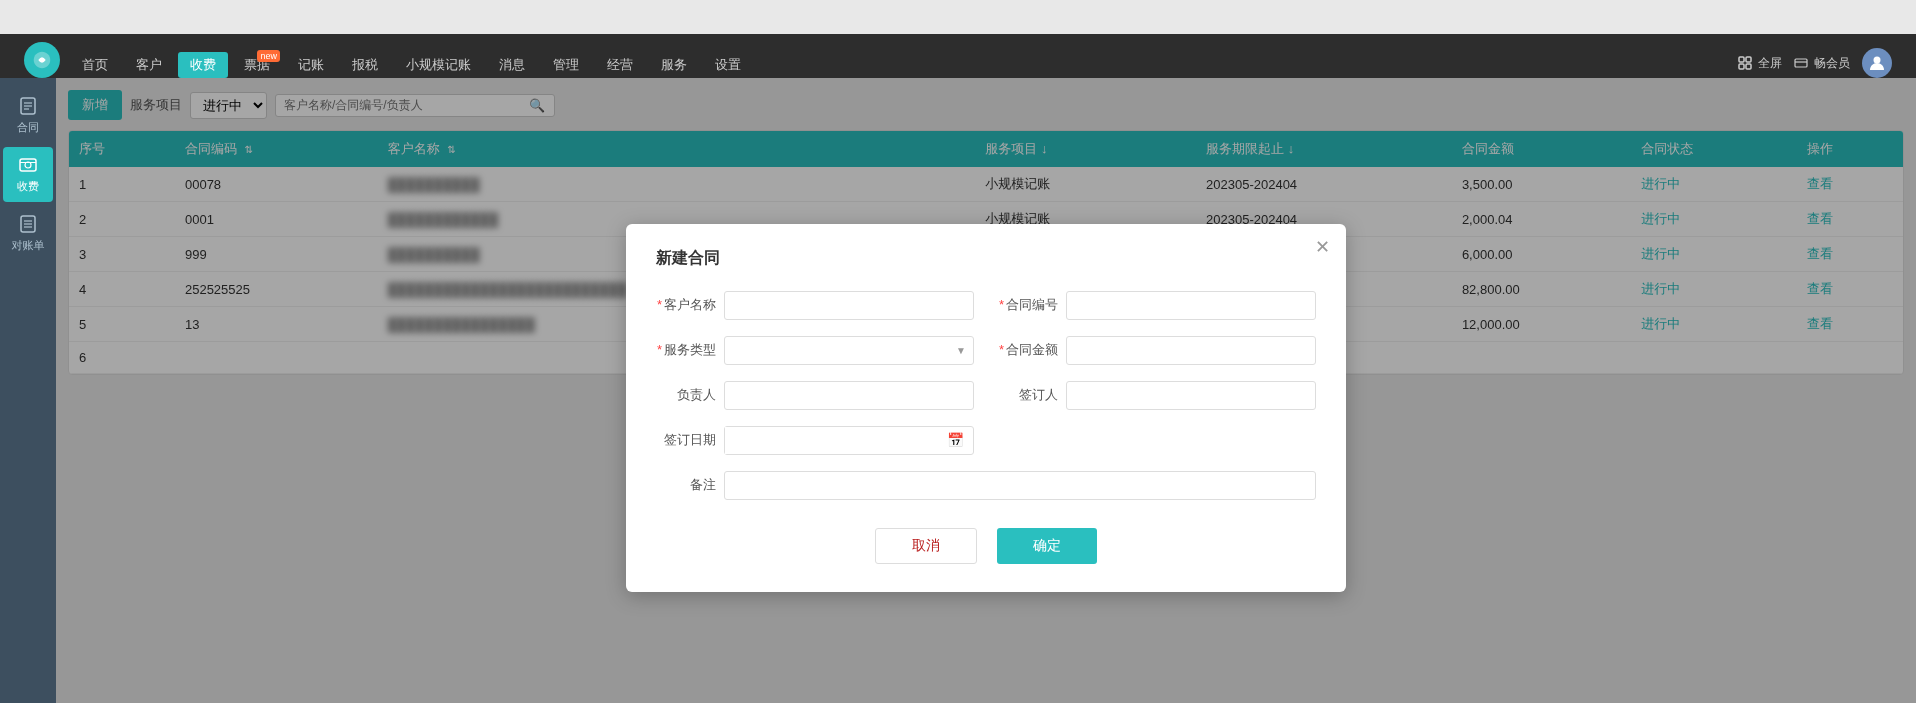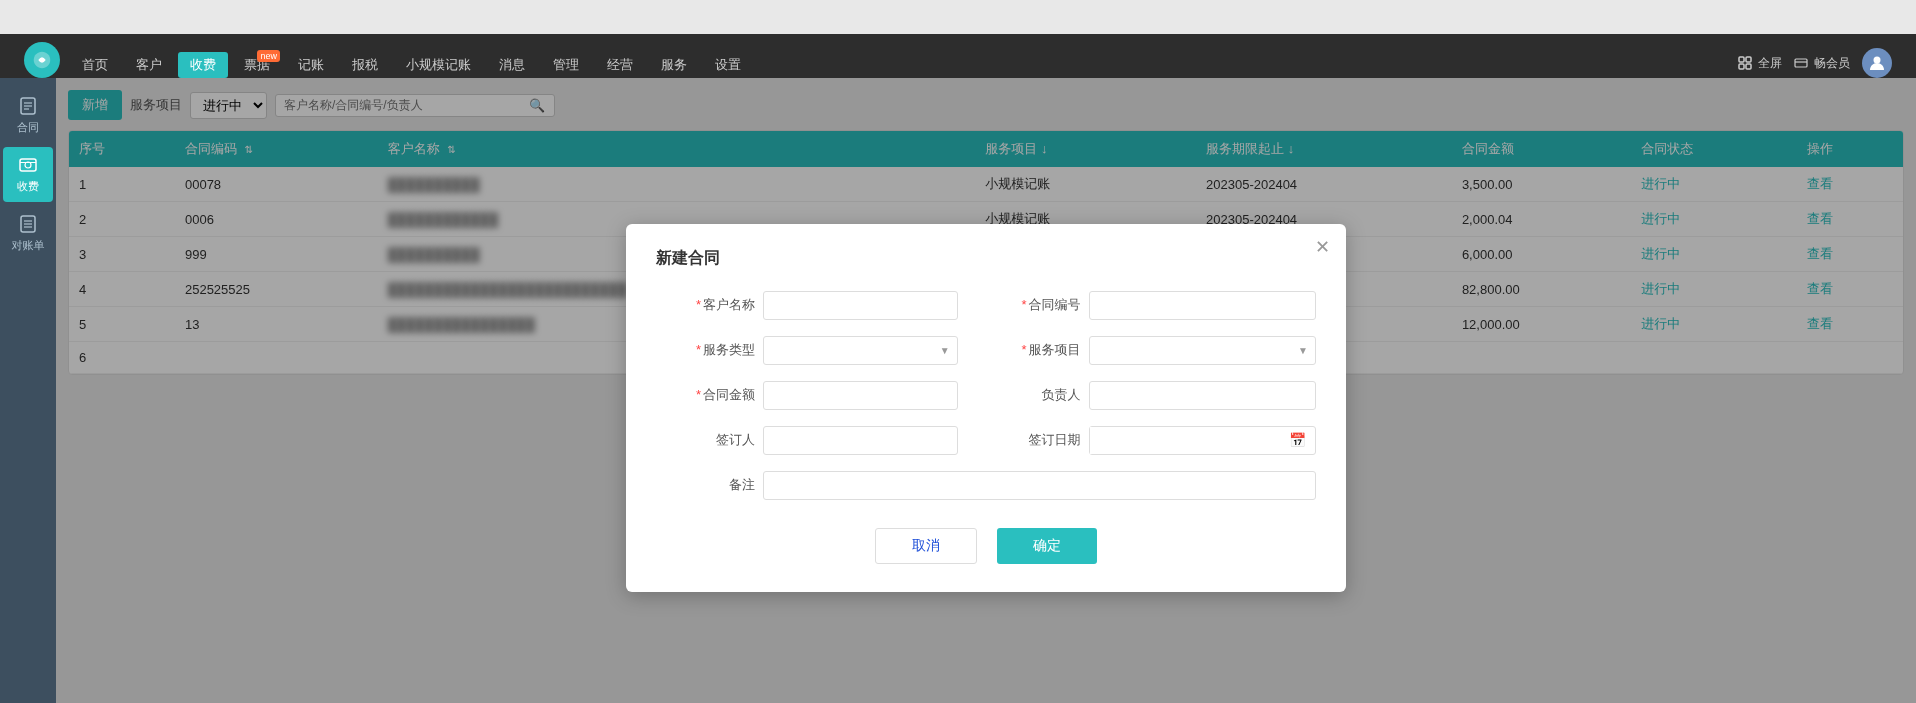--- a/index.html
+++ b/index.html
@@ -254,21 +254,20 @@
     }
     .form-row.full-width {
       grid-column: 1 / -1;
     }
     .form-label {
       font-size: 13px;
       color: #555;
       white-space: nowrap;
       min-width: 60px;
       text-align: right;
-      margin-left: 39px;
     }
     .form-label .required {
       color: #f44;
       margin-right: 2px;
     }
     .form-input {
       flex: 1;
       border: 1px solid #ddd;
       border-radius: 3px;
       padding: 6px 8px;
@@ -329,21 +328,21 @@
       display: flex;
       justify-content: center;
       gap: 20px;
       margin-top: 28px;
     }
     .btn-cancel {
       padding: 8px 36px;
       border: 1px solid #ddd;
       border-radius: 3px;
       background: #fff;
-      color: #1d4ed8;
+      color: #b91c1c;
       font-size: 14px;
       cursor: pointer;
     }
     .btn-confirm {
       padding: 8px 36px;
       border: none;
       border-radius: 3px;
       background: #2abfbf;
       color: #fff;
       font-size: 14px;
@@ -476,21 +475,21 @@
             <td>00078</td>
             <td><span class="blurred-text">██████████</span></td>
             <td>小规模记账</td>
             <td>202305-202404</td>
             <td>3,500.00</td>
             <td class="status-active">进行中</td>
             <td class="action-link">查看</td>
           </tr>
           <tr>
             <td>2</td>
-            <td>0006</td>
+            <td>0001</td>
             <td><span class="blurred-text">████████████</span></td>
             <td>小规模记账</td>
             <td>202305-202404</td>
             <td>2,000.04</td>
             <td class="status-active">进行中</td>
             <td class="action-link">查看</td>
           </tr>
           <tr>
             <td>3</td>
             <td>999</td>
@@ -558,30 +557,20 @@
           <div class="form-row">
             <label class="form-label">
               <span class="required">*</span><span>服务类型</span>
             </label>
             <div class="form-select-wrapper">
               <select>
                 <option value=""></option>
               </select>
             </div>
           </div>
-          <div class="form-row">
-            <label class="form-label">
-              <span class="required">*</span><span>服务项目</span>
-            </label>
-            <div class="form-select-wrapper">
-              <select>
-                <option value=""></option>
-              </select>
-            </div>
-          </div>
 
           <div class="form-row">
             <label class="form-label">
               <span class="required">*</span><span>合同金额</span>
             </label>
             <input type="text" class="form-input" style="">
           </div>
           <div class="form-row">
             <label class="form-label">
               <span>负责人</span>

